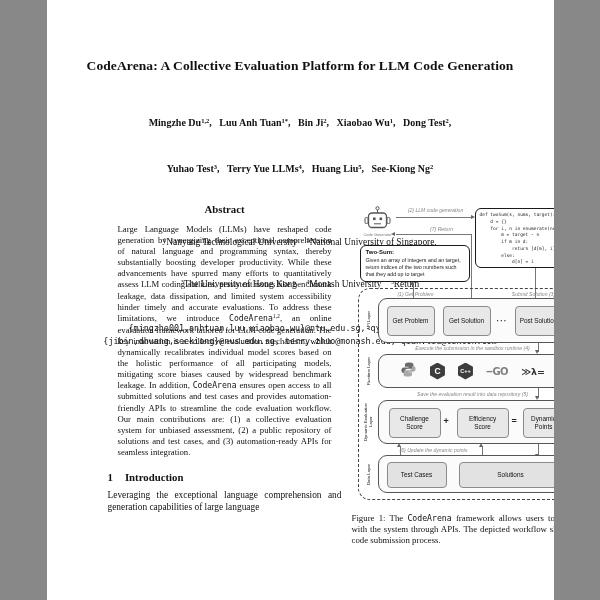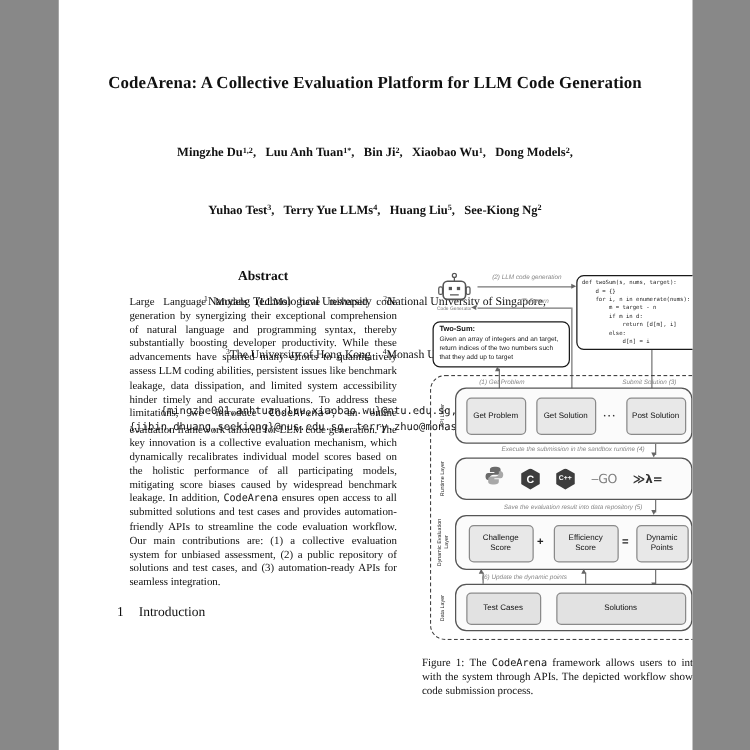--- a/index.html
+++ b/index.html
@@ -10,26 +10,26 @@
     font-family:"Liberation Serif", serif;
   }
   
   .header { position:absolute; top:58px; left:0; right:0; text-align:center; }
   .title { font-size:13.5px; font-weight:bold; letter-spacing:0.1px; }
   .authors { margin-top:11px; font-size:10px; font-weight:bold; line-height:15px; white-space:pre-wrap; }
   .affils  { margin-top:2px; font-size:9.4px; line-height:13.5px; white-space:pre-wrap; }
   .emails  { margin-top:3px; font-family:"DejaVu Sans Mono", monospace; font-size:8.4px; line-height:12.5px; }
   .sup { font-size:65%; position:relative; top:-0.45em; }
   
-  .cols { position:absolute; top:203px; left:47px; width:478px; display:flex; gap:10px;margin-top:12px; }
+  .cols { position:absolute; top:203px; left:61px; width:478px; display:flex; gap:10px; }
   .col { width:234px; }
   .abstract-head { text-align:center; font-size:10.8px; font-weight:bold; margin-bottom:9px; }
   .abstract-body { padding:0 10px; font-size:8.7px; line-height:11.1px; text-align:justify; }
   .mono { font-family:"DejaVu Sans Mono", monospace; font-size:93%; }
-  .sec-head { margin-top:13px; font-size:10.8px; font-weight:normal; }
+  .sec-head { margin-top:13px; font-size:10.8px; font-weight:bold; }
   .sec-head .num { margin-right:12px; }
   .body-text { margin-top:7px; font-size:9.4px; line-height:11.8px; text-align:justify; }
   .right-body { margin-top:22px; font-size:9.4px; line-height:11.8px; text-align:justify; }
   .caption { margin-top:8px; font-size:8.8px; line-height:11.2px; text-align:justify; }
   
   .fig { position:relative; width:238px; height:302px; font-family:"Liberation Sans", sans-serif; }
   .fig .abs { position:absolute; }
   .hl { position:absolute; height:1px; background:#777; }
   .vl { position:absolute; width:1px; background:#777; }
   .tri { position:absolute; width:0; height:0; }
@@ -66,52 +66,53 @@
     display:flex; align-items:center; justify-content:center; text-align:center;
     font-size:6.4px; line-height:1.25; color:#111; padding:1px 4px;
   }
   .op { position:absolute; font-size:9px; font-weight:bold; color:#222; }
   .dots { position:absolute; font-size:8px; font-weight:bold; color:#333; letter-spacing:1px; }
   .rt-row { position:absolute; left:26px; display:flex; align-items:center; justify-content:center; gap:13px; }
   .hex { width:15px; height:17px; background:#3d3d3d; color:#fff; display:flex; align-items:center; justify-content:center;
          clip-path:polygon(50% 0,100% 25%,100% 75%,50% 100%,0 75%,0 25%); font-weight:bold; }
   .hex.c-one { font-size:8.5px; }
   .hex.c-pp { font-size:5.5px; }
-  .go-txt { font-size:10px; font-weight:400; color:#808080; letter-spacing:-0.5px; font-family:"DejaVu Sans", sans-serif;text-align:center; }
+  .go-txt { font-size:10px; font-weight:700; color:#808080; letter-spacing:-0.5px; font-family:"DejaVu Sans", sans-serif;text-align:center; }
   .hask-txt { font-size:9.5px; font-weight:800; color:#333; font-family:"DejaVu Sans", sans-serif; }
 </style>
 </head>
 <body>
 
 <div class="page">
 
   <div class="header">
     <div class="title">CodeArena: A Collective Evaluation Platform for LLM Code Generation</div>
     <div class="authors">
-      <div><span>Mingzhe Du</span><span class="sup">1,2</span><span>,   Luu Anh Tuan</span><span class="sup">1*</span><span>,   Bin Ji</span><span class="sup">2</span><span>,   Xiaobao Wu</span><span class="sup">1</span><span>,   Dong Models</span><span class="sup">2</span><span>,</span></div>
+      <div><span>Mingzhe Du</span><span class="sup">1,2</span><span>,   Luu Anh Tuan</span><span class="sup">1*</span><span>,   Bin Ji</span><span class="sup">2</span><span>,   Xiaobao Wu</span><span class="sup">1</span><span>,   Dong Test</span><span class="sup">2</span><span>,</span></div>
       <div><span>Yuhao Test</span><span class="sup">3</span><span>,   Terry Yue LLMs</span><span class="sup">4</span><span>,   Huang Liu</span><span class="sup">5</span><span>,   See-Kiong Ng</span><span class="sup">2</span></div>
     </div>
     <div class="affils">
       <div><span class="sup">1</span><span>Nanyang Technological University    </span><span class="sup">2</span><span>National University of Singapore,</span></div>
       <div><span class="sup">3</span><span>The University of Hong Kong    </span><span class="sup">4</span><span>Monash University    </span><span class="sup">5</span><span>Return</span></div>
     </div>
     <div class="emails">
       <div>{mingzhe001,anhtuan.luu,xiaobao.wu}@ntu.edu.sg, qyhh@connect.hku.hk,</div>
       <div>{jibin,dhuang,seekiong}@nus.edu.sg, terry.zhuo@monash.edu, qian.liu@tiktok.com</div>
     </div>
   </div>
 
   <div class="cols">
 
     <div class="col">
       <div class="abstract-head">Abstract</div>
       <div class="abstract-body"><span>Large Language Models (LLMs) have reshaped code generation by synergizing their exceptional comprehension of natural language and programming syntax, thereby substantially boosting developer productivity. While these advancements have spurred many efforts to quantitatively assess LLM coding abilities, persistent issues like benchmark leakage, data dissipation, and limited system accessibility hinder timely and accurate evaluations. To address these limitations, we introduce </span><span class="mono">CodeArena</span><span class="sup">1,2</span><span>, an online evaluation framework tailored for LLM code generation. The key innovation is a collective evaluation mechanism, which dynamically recalibrates individual model scores based on the holistic performance of all participating models, mitigating score biases caused by widespread benchmark leakage. In addition, </span><span class="mono">CodeArena</span><span> ensures open access to all submitted solutions and test cases and provides automation-friendly APIs to streamline the code evaluation workflow. Our main contributions are: (1) a collective evaluation system for unbiased assessment, (2) a public repository of solutions and test cases, and (3) automation-ready APIs for seamless integration.</span></div>
       <div class="sec-head">
         <span class="num">1</span><span>Introduction</span>
       </div>
+      <div class="body-text">Leveraging the exceptional language comprehension and generation capabilities of large language</div>
     </div>
 
     <div class="col">
 
       <div class="fig">
 
         <div class="abs" style="left:12px; top:3px;">
           <svg width="27" height="26" viewBox="0 0 27 26">
             <circle cx="13.5" cy="2.3" r="1.6" fill="none" stroke="#555" stroke-width="1"></circle>
             <line x1="13.5" y1="4" x2="13.5" y2="7" stroke="#555" stroke-width="1"></line>

